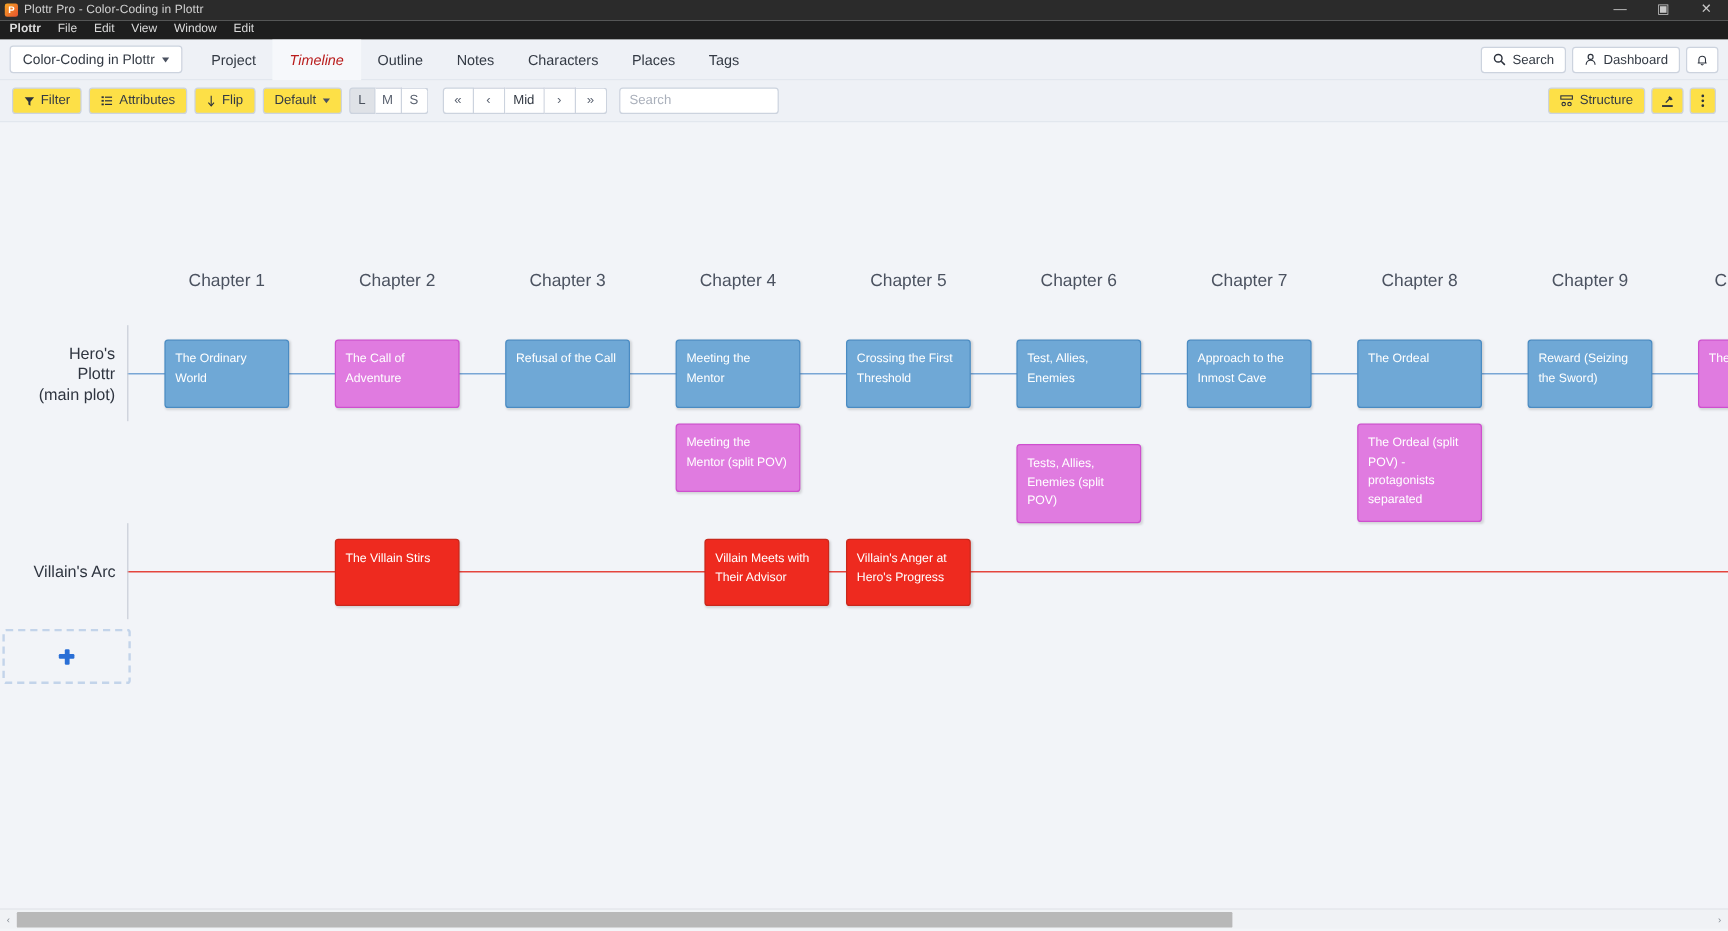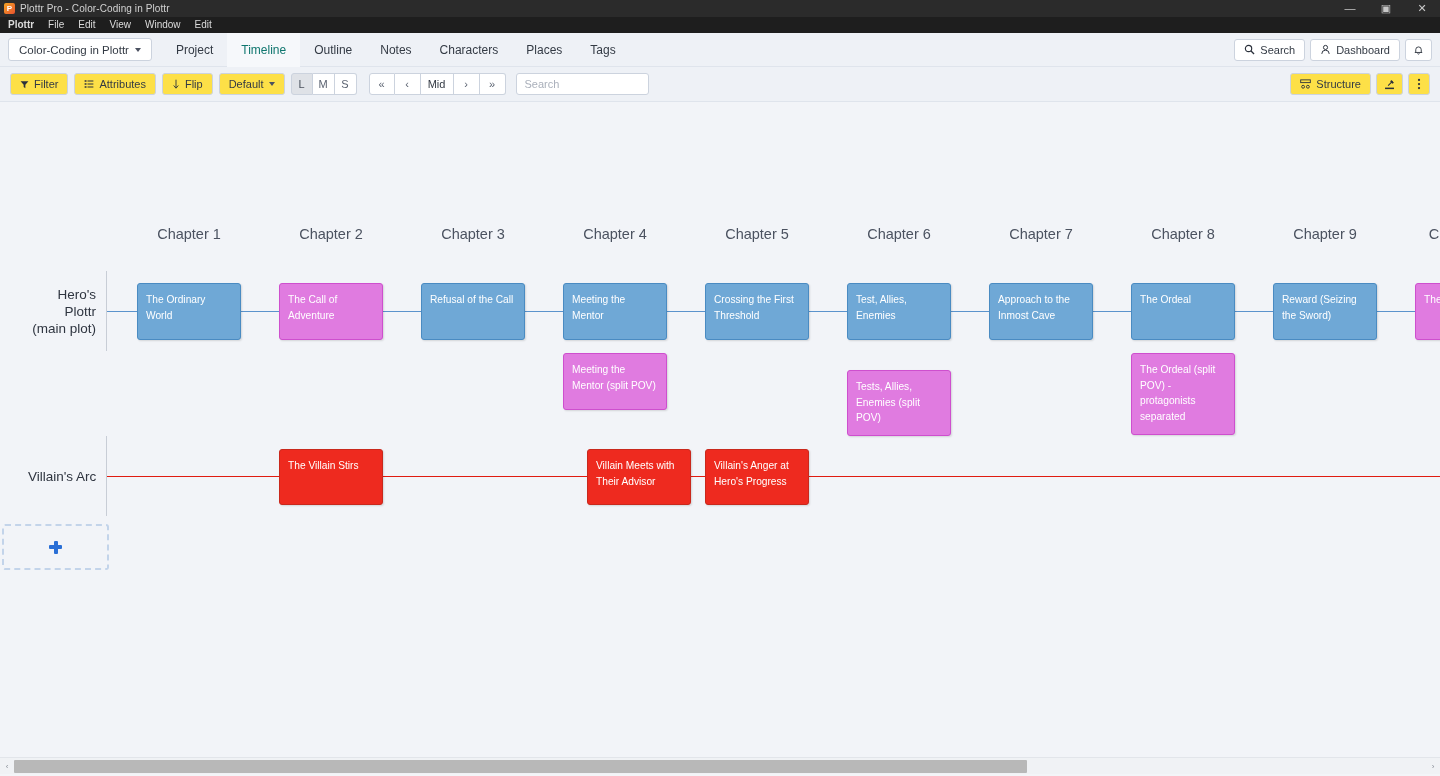--- a/index.html
+++ b/index.html
@@ -51,21 +51,21 @@
     border-radius: 3px; display: flex; align-items: center; justify-content: center;
     gap: 6px; font-size: 11.5px; color: #333a44; padding: 0 10px; margin-right: 10px;
   }
   .caret { width: 0; height: 0; border-left: 3.5px solid transparent;
            border-right: 3.5px solid transparent; border-top: 4px solid #4a5160; }
   .navtabs { display: flex; align-items: center; height: 34px; }
   .navtab {
     font-size: 12px; color: #333a44; padding: 0 14px; height: 34px;
     display: flex; align-items: center; white-space: nowrap;
   }
-  .navtab.active { background: #f6f8fb; color: #0f766e; }
+  .navtab.active { background: #f6f8fb; color: #b91c1c; font-style: italic; }
   .nav-right { position: absolute; right: 8px; display: flex; gap: 5px; align-items: center; }
   .nbtn {
     height: 22px; background: #fff; border: 1px solid #ccd3de; border-radius: 3px;
     display: flex; align-items: center; gap: 5px; padding: 0 9px;
     font-size: 11px; color: #333a44;
   }
   .nbtn.icononly { padding: 0 7px; }
 
   
   .toolbar {

